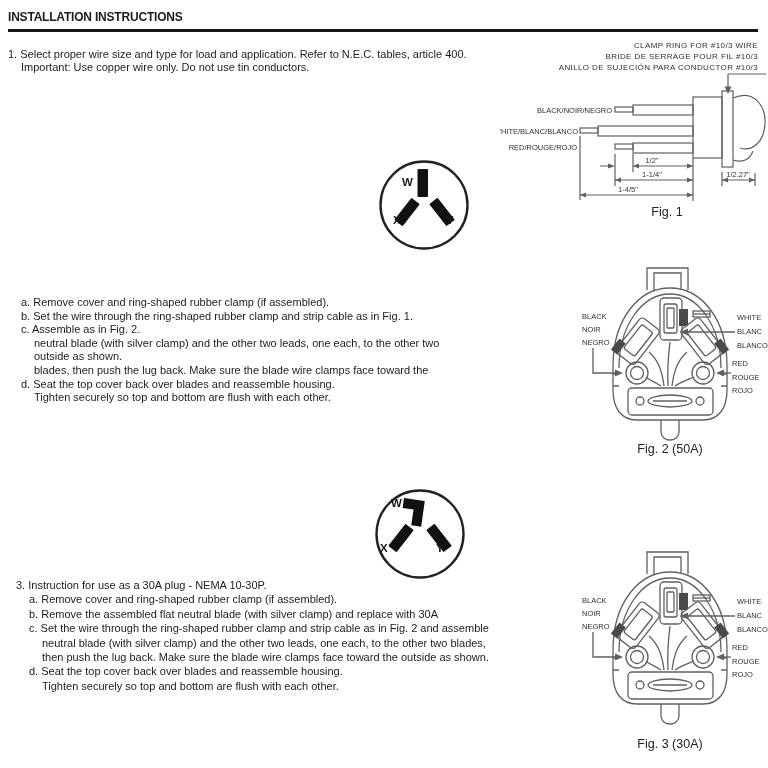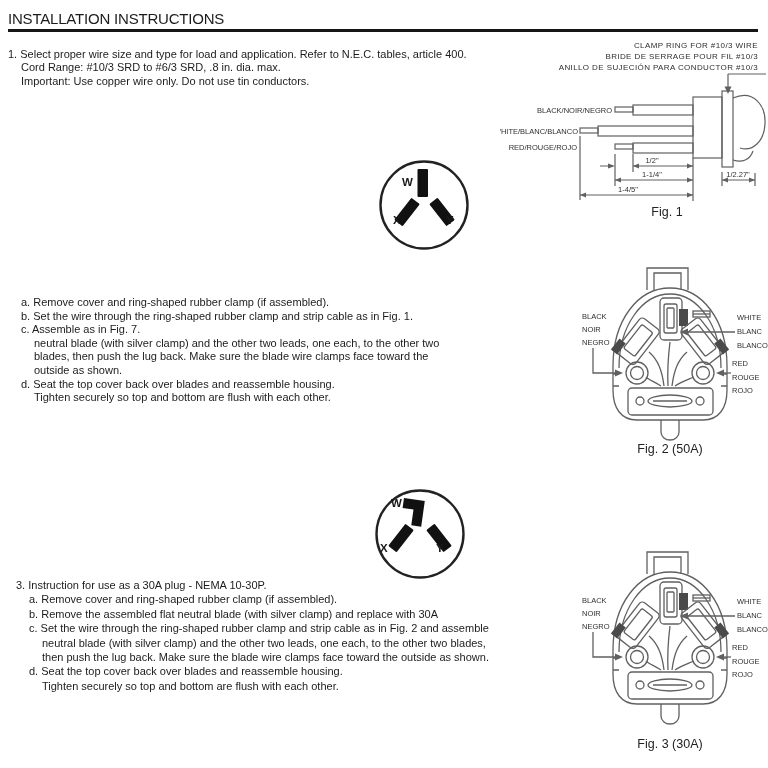--- a/index.html
+++ b/index.html
@@ -1,21 +1,21 @@
 <!DOCTYPE html>
 <html><head>
 <meta charset="utf-8">
 <style>
   html,body{margin:0;padding:0;}
   body{
     width:768px;height:768px;position:relative;background:#ffffff;
     font-family:"Liberation Sans",sans-serif;color:#1c1c1c;overflow:hidden;
   }
   .abs{position:absolute;}
-  .title{font-size:15px;font-weight:normal;letter-spacing:-.2px;white-space:nowrap;}
+  .title{font-size:12px;font-weight:bold;letter-spacing:-.2px;white-space:nowrap;}
   .rule{background:#161616;height:3px;}
   .step{font-size:11px;}
   .s2{line-height:13.6px;}
   .s1{line-height:13.4px;}
   .s3{line-height:14.4px;}
   .ln{white-space:nowrap;}
   .ind1{padding-left:13px;}
   .ind2{padding-left:26px;}
   svg text{font-family:"Liberation Sans",sans-serif;fill:#2f2f2f;}
   .lbl{font-size:7.5px;}
@@ -26,21 +26,20 @@
   .end{text-anchor:end;}
 </style>
 </head>
 <body>
 
 <div class="abs title" style="left:8px;top:10px">INSTALLATION INSTRUCTIONS</div>
 <div class="abs rule" style="left:8px;top:29px;width:750px"></div>
 
 <div class="abs step s1" style="left:8px;top:48px">
   <div class="ln">1. Select proper wire size and type for load and application. Refer to N.E.C. tables, article 400.</div>
-  <div class="ln ind1">Cord Range: #10/3 SRD to #6/3 SRD, .8 in. dia. max.</div>
   <div class="ln ind1">Important: Use copper wire only. Do not use tin conductors.</div>
 </div>
 
 <svg class="abs" style="left:500px;top:36px" width="268" height="186" viewBox="0 0 268 186">
   <g stroke="#606060" stroke-width="1.2" fill="none">
 
     <path d="M228,38 H266 M228,38 V51"></path>
     <polygon points="228,58 224.5,50.5 231.5,50.5" fill="#606060" stroke="none"></polygon>
 
     <rect x="115" y="71" width="18" height="5"></rect>
@@ -96,24 +95,24 @@
     <rect x="-5.2" y="-14" width="10.5" height="28" rx="1" fill="#111"></rect>
   </g>
   <text class="plugletter" x="24" y="30">W</text>
   <text class="plugletter" x="15" y="68">X</text>
   <text class="plugletter" x="68" y="68">Y</text>
 </svg>
 
 <div class="abs step s2" style="left:8px;top:296px">
   <div class="ln ind1">a. Remove cover and ring-shaped rubber clamp (if assembled).</div>
   <div class="ln ind1">b. Set the wire through the ring-shaped rubber clamp and strip cable as in Fig. 1.</div>
-  <div class="ln ind1">c. Assemble as in Fig. 7.</div>
+  <div class="ln ind1">c. Assemble as in Fig. 2.</div>
   <div class="ln ind2">neutral blade (with silver clamp) and the other two leads, one each, to the other two</div>
+  <div class="ln ind2">outside as shown.</div>
   <div class="ln ind2">blades, then push the lug back. Make sure the blade wire clamps face toward the</div>
-  <div class="ln ind2">outside as shown.</div>
   <div class="ln ind1">d. Seat the top cover back over blades and reassemble housing.</div>
   <div class="ln ind2">Tighten securely so top and bottom are flush with each other.</div>
 </div>
 
 <svg class="abs" style="left:575px;top:262px" width="193" height="200" viewBox="0 0 193 200">
   <defs>
     <g id="plug-interior" stroke="#606060" stroke-width="1.3" fill="none">
 
       <path d="M72,28 V6 H113 V28"></path>
       <path d="M79,28 V11 H106 V28"></path>

